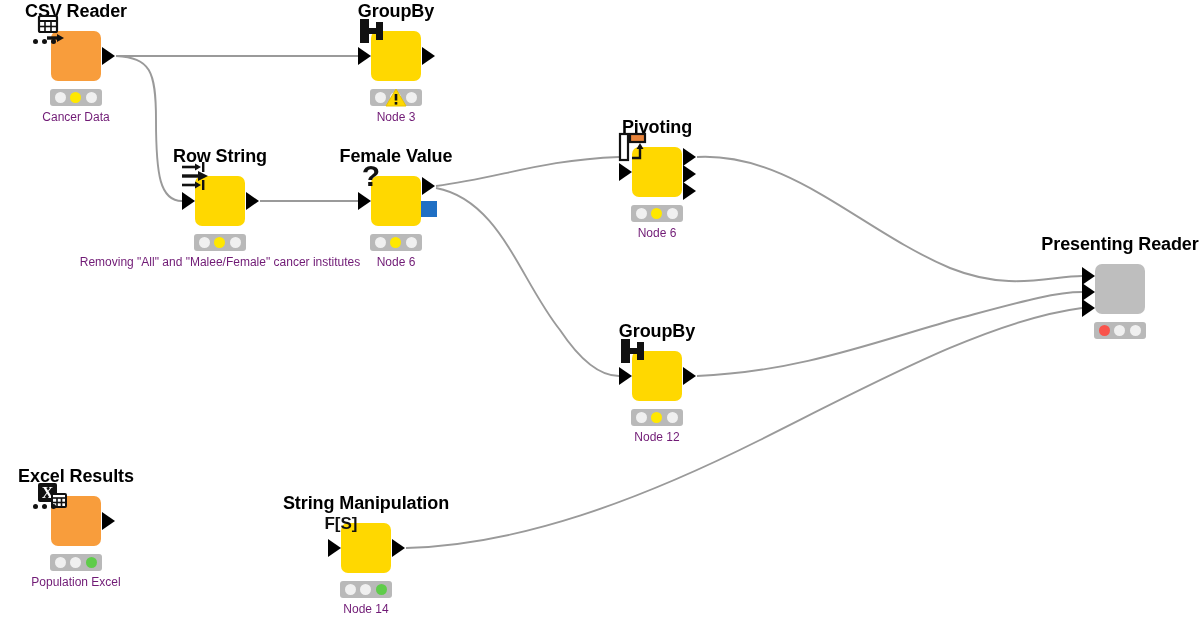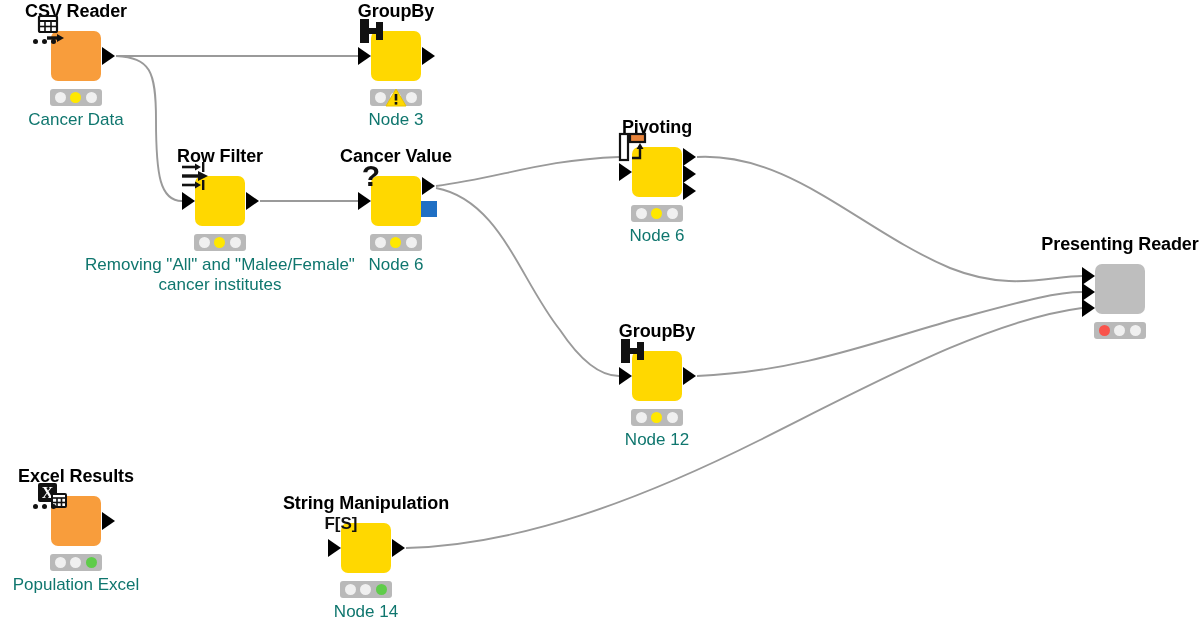--- a/index.html
+++ b/index.html
@@ -94,22 +94,22 @@
     height: 19px;
   }
 
   
   .node-label {
     position: absolute;
     left: 50%;
     transform: translateX(-50%);
     top: 54px;
     white-space: nowrap;
-    font-size: 17px;
-    color: #0f766e;
+    font-size: 12px;
+    color: #701a75;
     text-align: center;
   }
   .node-label.multiline {
     white-space: normal;
     width: 290px;
     line-height: 1.18;
   }
 
   
   .port {
@@ -221,21 +221,21 @@
     </div>
     <svg class="warn-tri" viewBox="0 0 22 19">
       <path d="M 11 1 L 21 18 L 1 18 Z" fill="#ffd800" stroke="#e8c400" stroke-width="1"></path>
       <rect x="9.7" y="6" width="2.6" height="6.5" fill="#111"></rect>
       <rect x="9.7" y="14" width="2.6" height="2.6" fill="#111"></rect>
     </svg>
     <div class="node-label">Node 3</div>
   </div>
 
   <div class="node" style="left:220px; top:201px;">
-    <div class="node-title">Row Filter</div>
+    <div class="node-title">Row String</div>
     <div class="node-body yellow">
       <div class="icon-wrap">
         <svg viewBox="0 0 50 50" width="50" height="50">
           <path d="M 12 16 L 28 16" stroke="#111" stroke-width="2.6"></path>
           <path d="M 25 12.5 L 31 16 L 25 19.5 Z" fill="#111"></path>
           <rect x="32" y="11" width="2.4" height="10" fill="#111"></rect>
           <path d="M 12 25 L 30 25" stroke="#111" stroke-width="3.4"></path>
           <path d="M 28 20 L 38 25 L 28 30 Z" fill="#111"></path>
           <path d="M 12 34 L 28 34" stroke="#111" stroke-width="2.6"></path>
           <path d="M 25 30.5 L 31 34 L 25 37.5 Z" fill="#111"></path>
@@ -247,21 +247,21 @@
     <div class="port" style="left:26px; top:-9px;"></div>
     <div class="status-bar">
       <span class="light"></span>
       <span class="light on-yellow"></span>
       <span class="light"></span>
     </div>
     <div class="node-label multiline">Removing "All" and "Malee/Female" cancer institutes</div>
   </div>
 
   <div class="node" style="left:396px; top:201px;">
-    <div class="node-title">Cancer Value</div>
+    <div class="node-title">Female Value</div>
     <div class="node-body yellow">
       <div class="icon-wrap">
         <svg viewBox="0 0 50 50" width="50" height="50">
           <text x="25" y="35" font-family="Liberation Sans, sans-serif" font-size="30" font-weight="bold" fill="#111111" text-anchor="middle">?</text>
         </svg>
       </div>
     </div>
     <div class="port" style="left:-38px; top:-9px;"></div>
     <div class="port" style="left:26px; top:-24px;"></div>
     <div class="port-sq" style="left:25px; top:0px;"></div>

